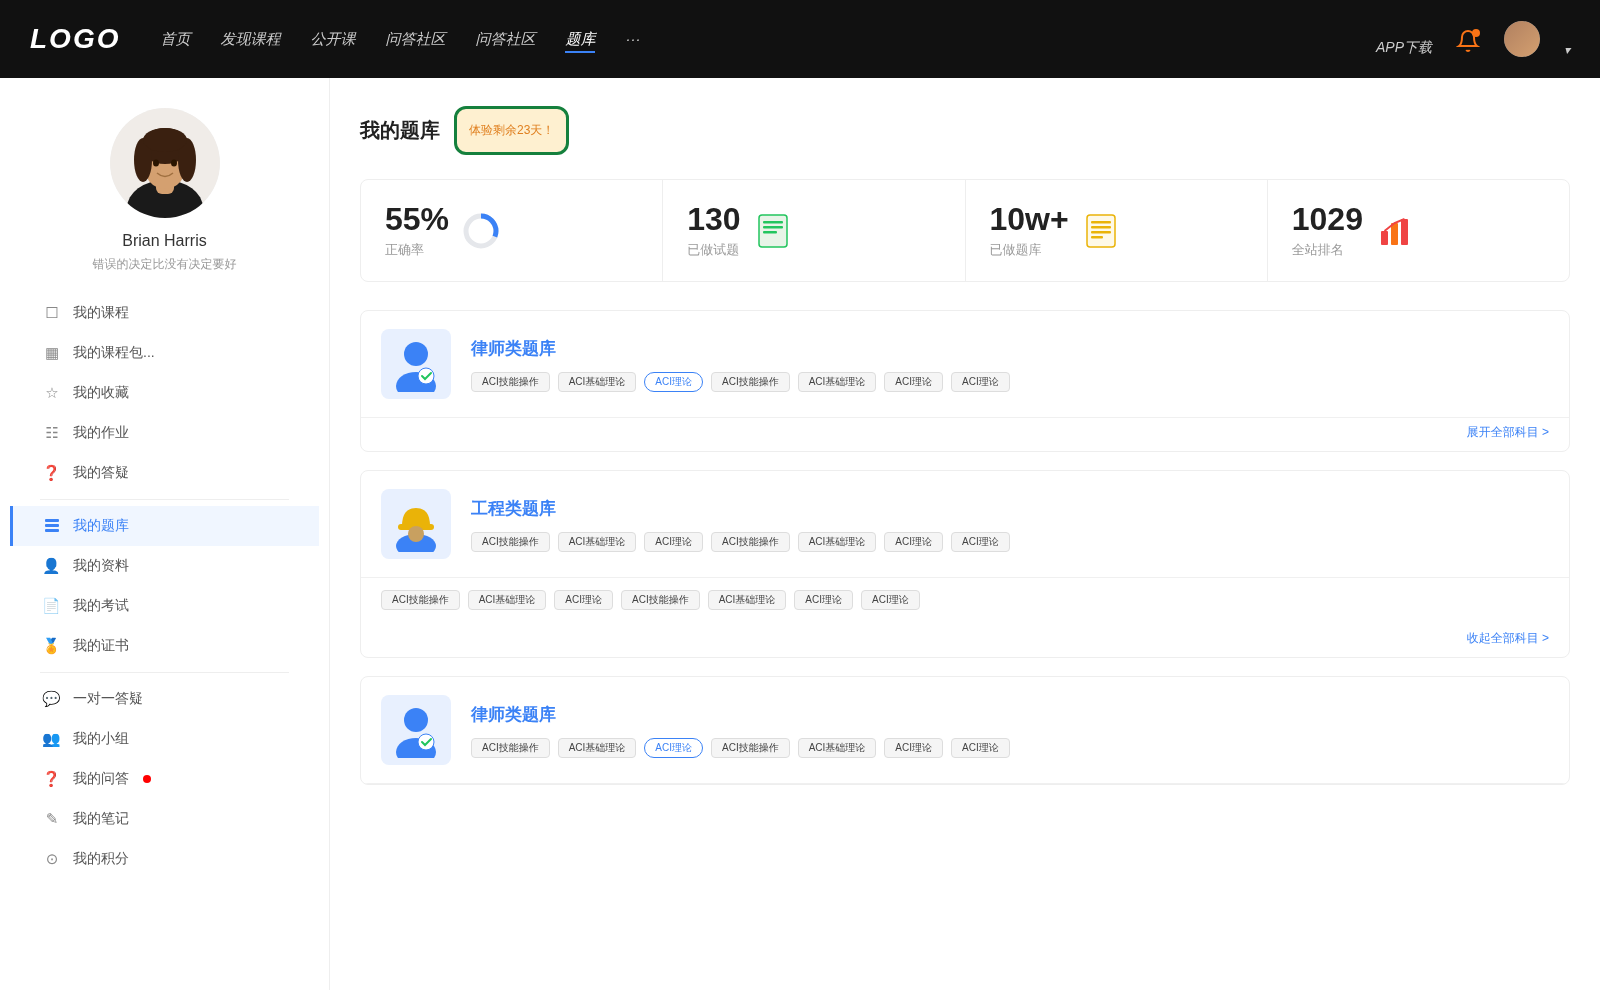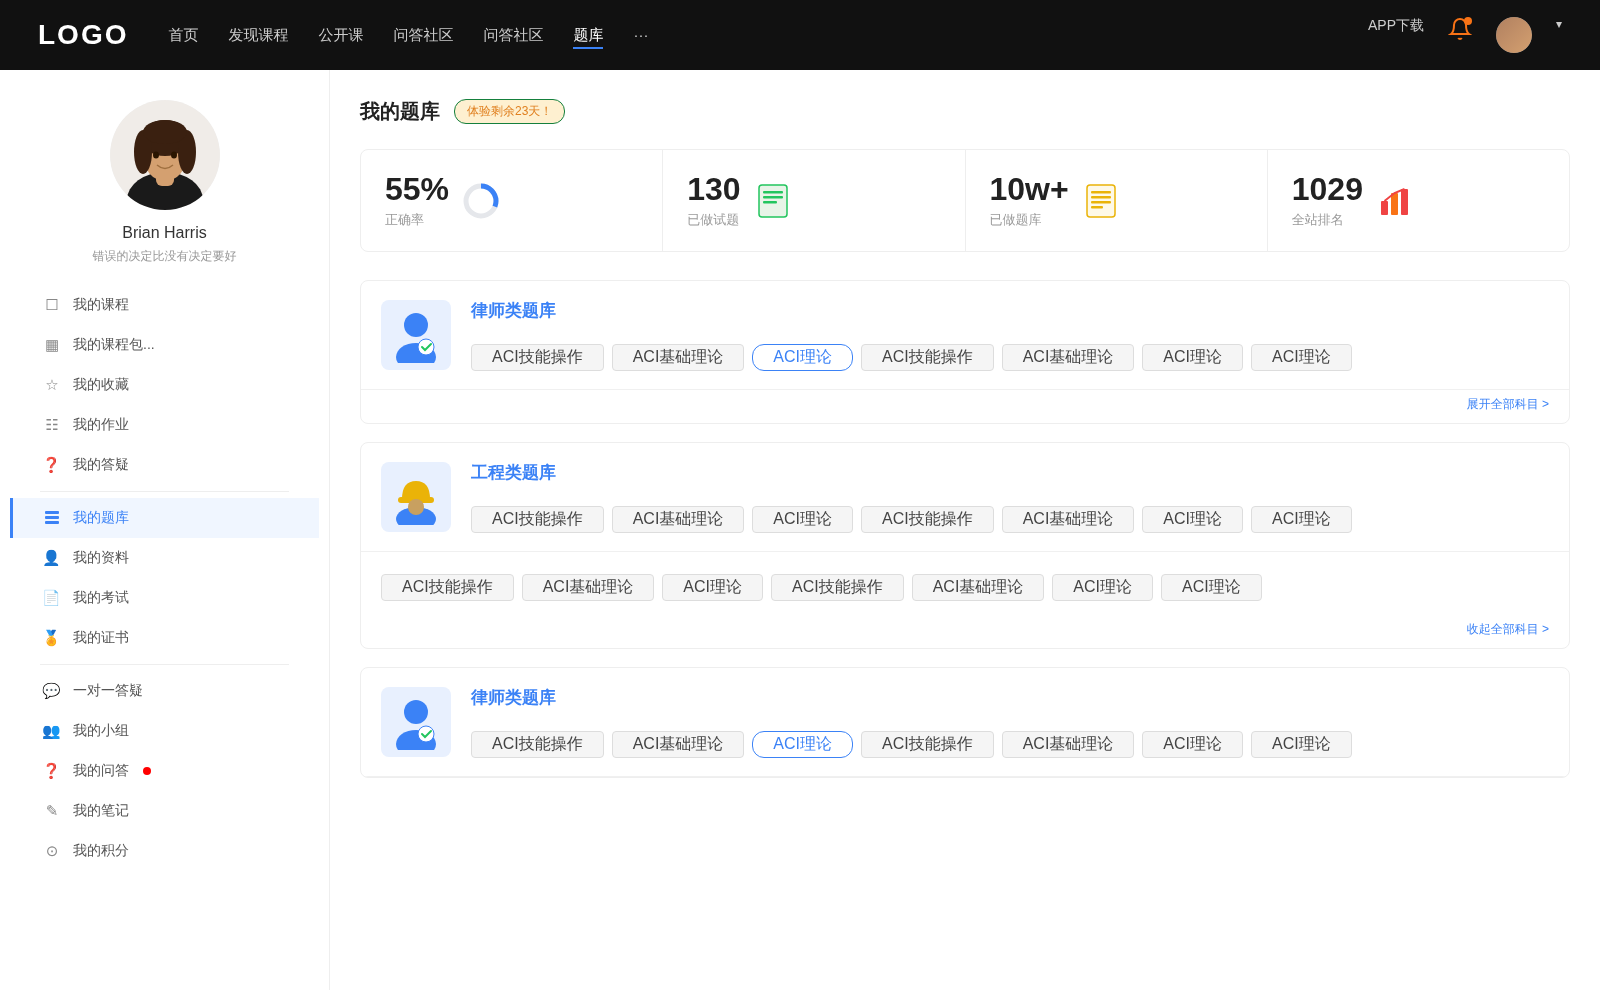--- a/index.html
+++ b/index.html
@@ -1,26 +1,27 @@
 <!DOCTYPE html>
 <html><head>
   <meta charset="utf-8">
   <style>
     * { box-sizing: border-box; margin: 0; padding: 0; }
     body { font-family: -apple-system, BlinkMacSystemFont, "PingFang SC", "Microsoft YaHei", sans-serif; background: #f0f2f5; min-height: 990px; }
 
     
     .navbar {
       background: #111;
-      height: 70px;
-      display: flex;
-      align-items: center;
-      padding: 0 38px;
+      height: 78px;
+      display: flex;
+      align-items: center;
+      padding: 0 30px;
       gap: 40px;
       position: relative;
+      font-style: italic;
     }
     .navbar-logo {
       color: white;
       font-size: 28px;
       font-weight: bold;
       letter-spacing: 2px;
       min-width: 80px;
     }
     .navbar-menu {
       display: flex;
@@ -33,21 +34,21 @@
       cursor: pointer;
       padding: 4px 0;
     }
     .navbar-item.active {
       color: white;
       border-bottom: 2px solid #3b82f6;
       padding-bottom: 2px;
     }
     .navbar-right {
       display: flex;
-      align-items: flex-start;
+      align-items: flex-end;
       gap: 24px;
     }
     .navbar-app {
       color: #ccc;
       font-size: 14px;
       cursor: pointer;
     }
     .navbar-bell {
       position: relative;
       cursor: pointer;
@@ -190,23 +191,23 @@
     }
     .page-title {
       font-size: 20px;
       font-weight: 600;
       color: #222;
     }
     .trial-badge {
       background: #fef0d0;
       color: #e08020;
       font-size: 12px;
-      padding: 3px 12px;
+      padding: 13px 12px;
       border-radius: 12px;
-      border: 1px solid #15803d;
+      border: 3px solid #15803d;
     }
 
     
     .stats-row {
       display: flex;
       gap: 0;
       border: 1px solid #eee;
       border-radius: 8px;
       margin-bottom: 28px;
       overflow: hidden;
@@ -301,28 +302,27 @@
       color: #3b82f6;
       margin-bottom: 12px;
     }
     .tags-row {
       display: flex;
       flex-wrap: wrap;
       gap: 8px;
       align-items: center;
     }
     .tag {
-      font-size: 16px;
+      font-size: 10px;
       color: #444;
       background: #f5f5f5;
       border: 1px solid #ddd;
       border-radius: 4px;
-      padding: 2px 20px;
-      cursor: pointer;
-      margin-top: 10px;
+      padding: 2px 10px;
+      cursor: pointer;
     }
     .tag.active-tag {
       color: #3b82f6;
       border-color: #3b82f6;
       background: white;
       border-radius: 12px;
     }
     .expand-link {
       font-size: 12px;
       color: #3b82f6;

